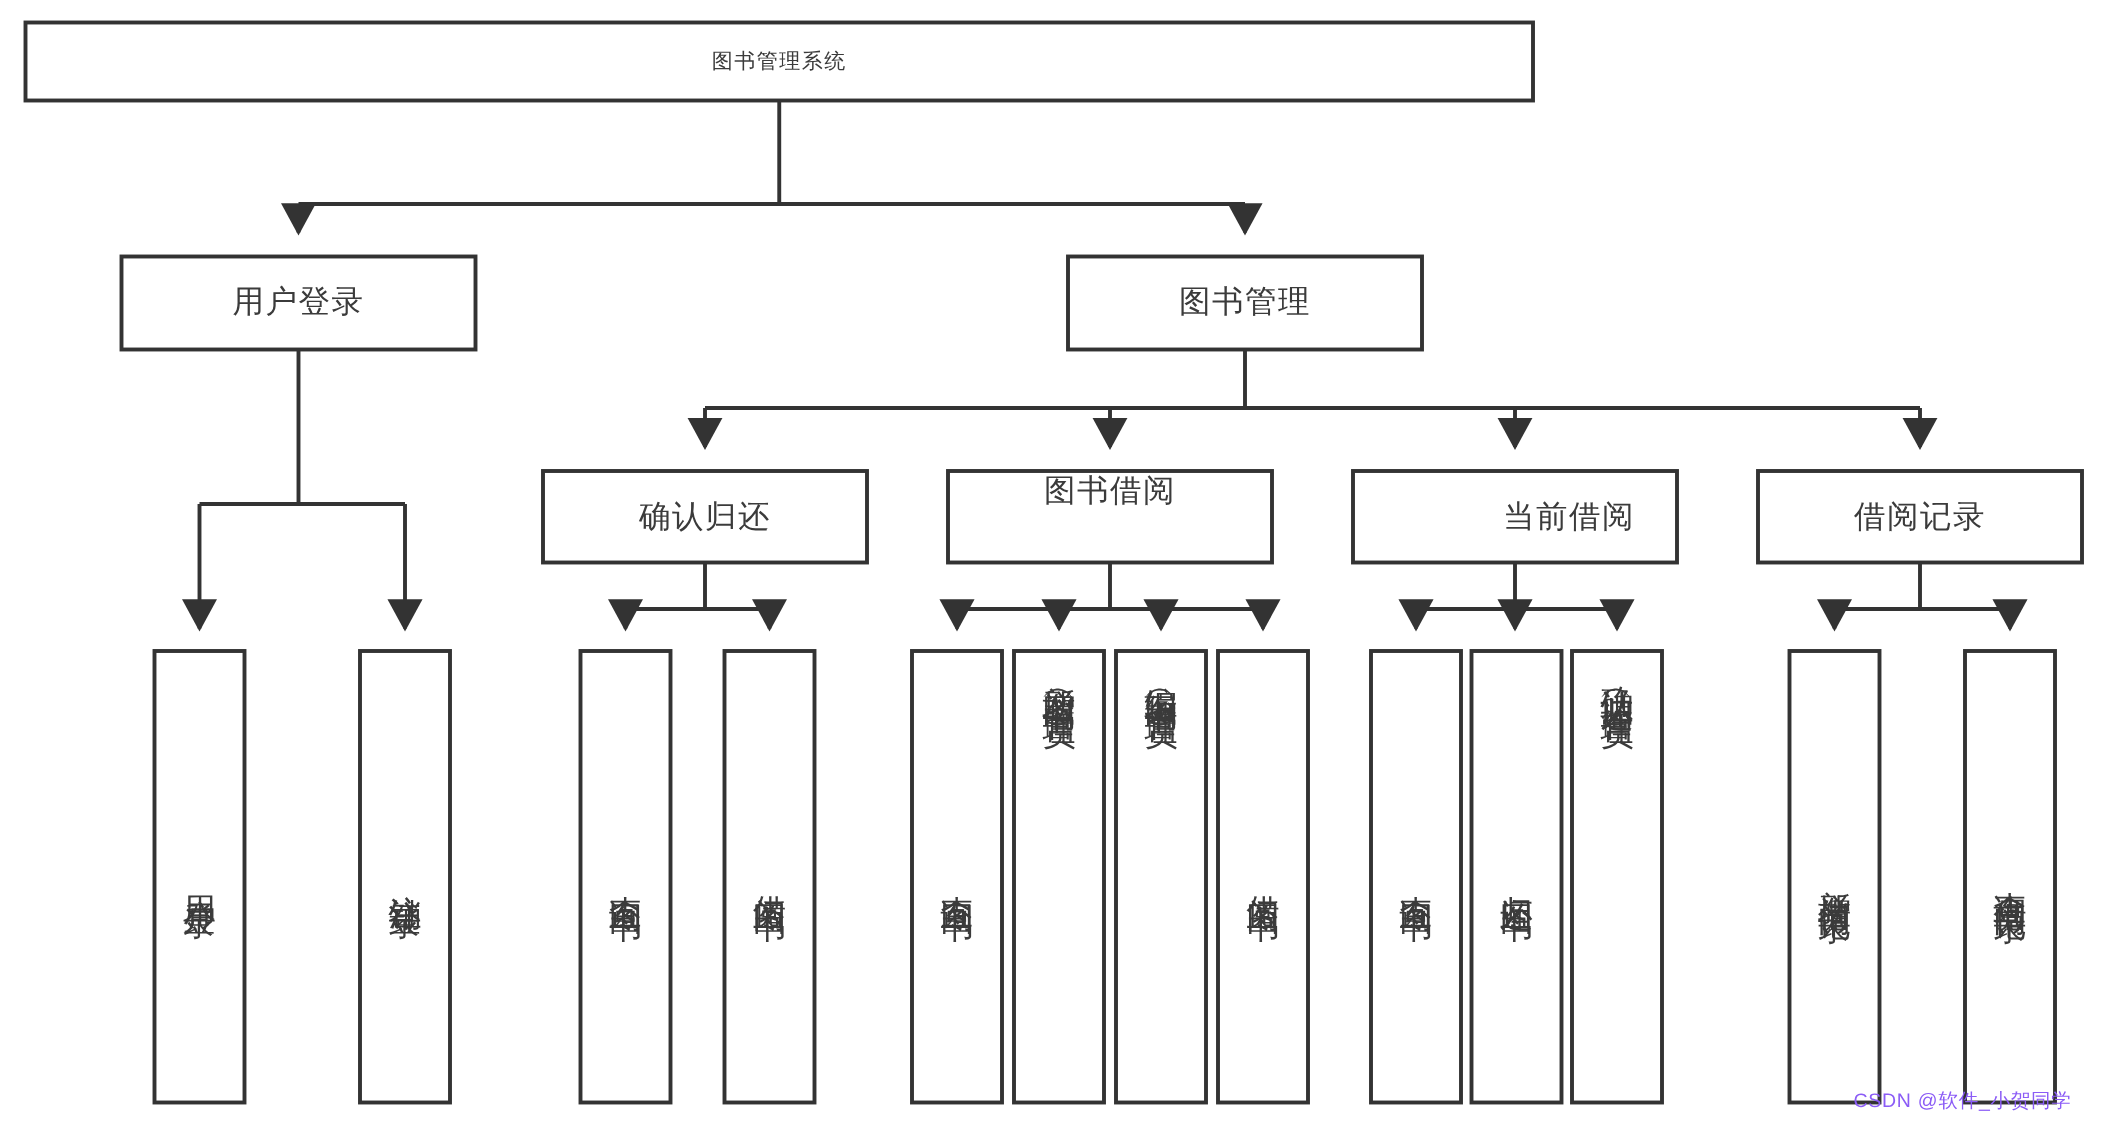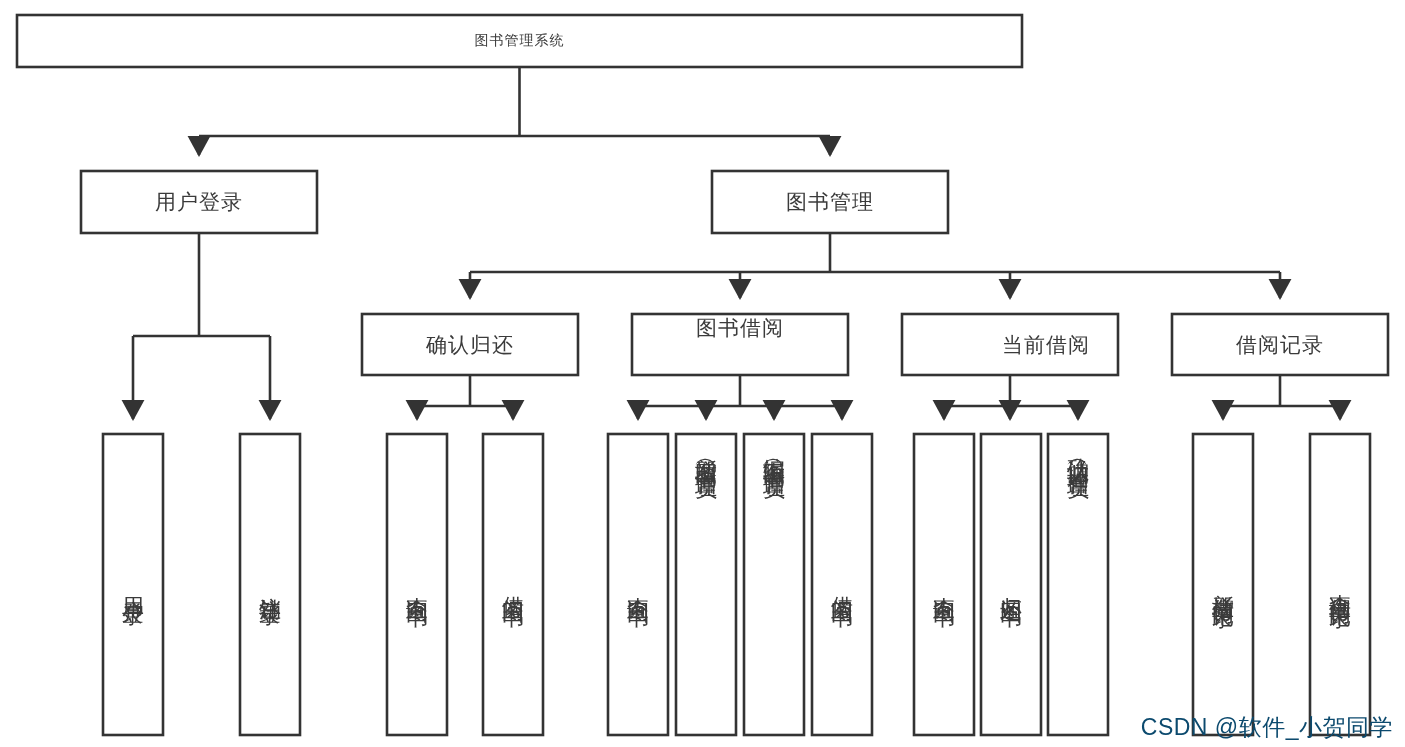--- a/index.html
+++ b/index.html
@@ -72,24 +72,24 @@
     text-orientation: upright;
     color: #3b3b3b;
     font-size: 22px;
     letter-spacing: 3px;
     line-height: 1;
     pointer-events: none;
     text-align: center;
   }
   .watermark {
     position: absolute;
-    right: 12px;
+    right: 24px;
     bottom: 4px;
-    font-size: 23px;
-    color: #0c4a6e;
+    font-size: 13px;
+    color: #8b5cf6;
     letter-spacing: 0.5px;
     white-space: nowrap;
     pointer-events: none;
   }
 </style>
 </head>
 <body>
 
 <div id="diagram-root">
 

